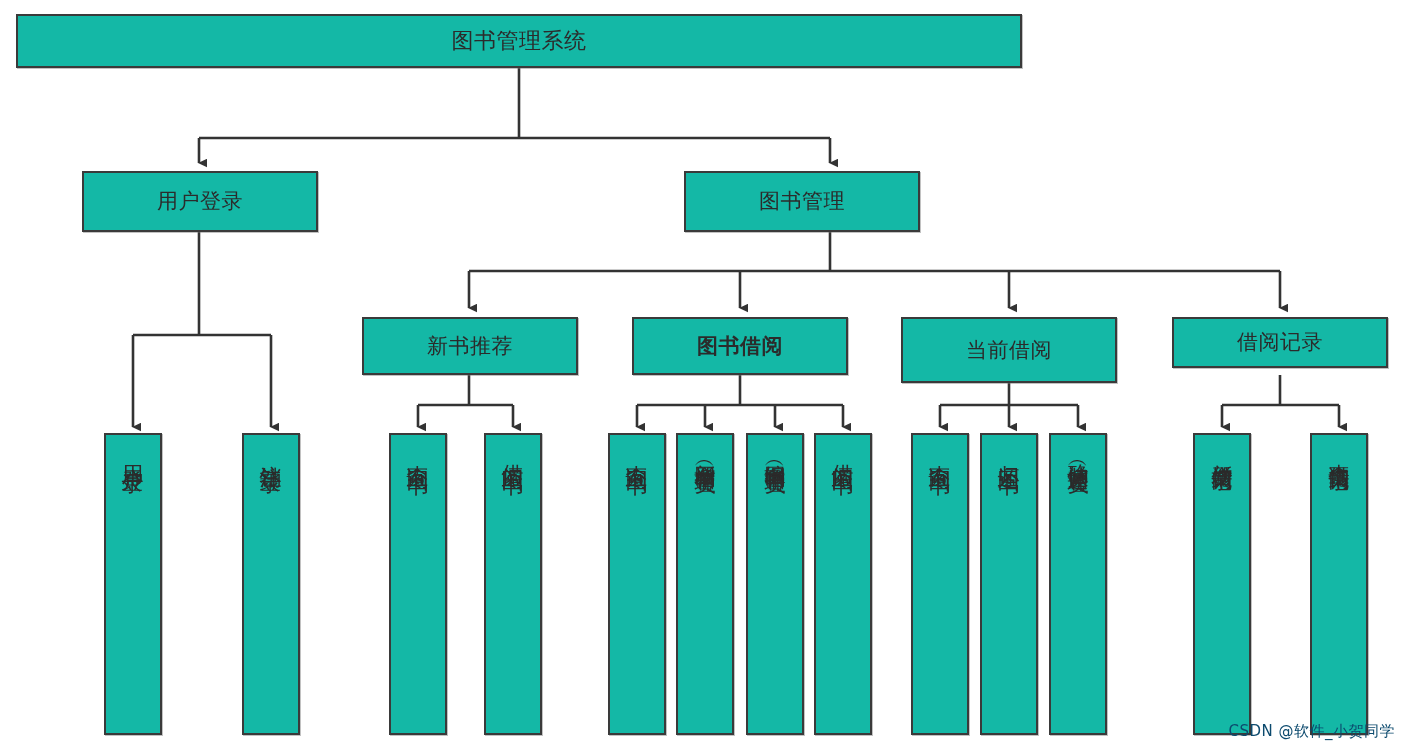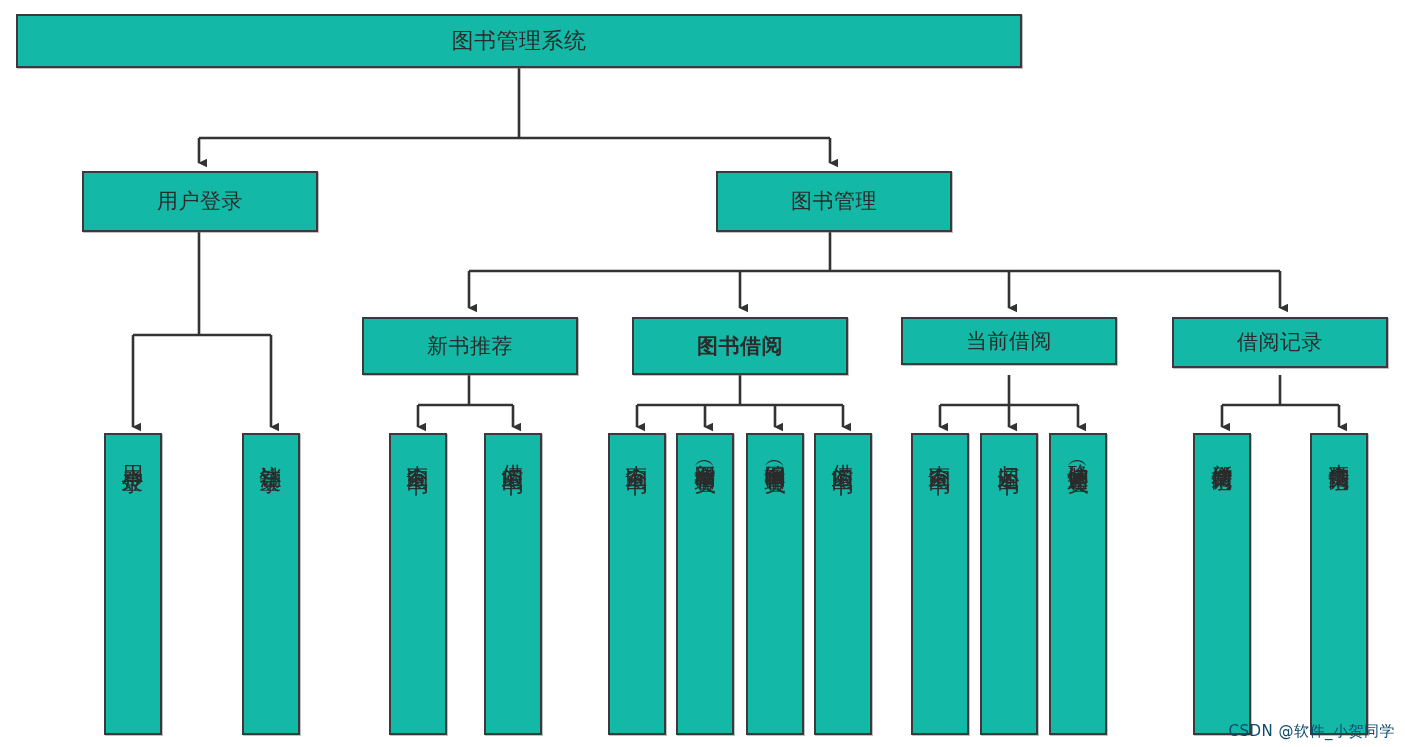--- a/index.html
+++ b/index.html
@@ -135,33 +135,33 @@
   </svg>
 
   <div class="node horiz root" style="left:16px; top:14px; width:1006px; height:54px;">
     <span class="label">图书管理系统</span>
   </div>
 
   <div class="node horiz" style="left:82px; top:171px; width:236px; height:61px;">
     <span class="label">用户登录</span>
   </div>
 
-  <div class="node horiz" style="left:716px; top:171px; width:236px; height:61px;">
+  <div class="node horiz" style="left:684px; top:171px; width:236px; height:61px;">
     <span class="label">图书管理</span>
   </div>
 
   <div class="node horiz" style="left:362px; top:317px; width:216px; height:58px;">
     <span class="label">新书推荐</span>
   </div>
 
   <div class="node horiz" style="left:632px; top:317px; width:216px; height:58px;font-weight:bold;">
     <span class="label">图书借阅</span>
   </div>
 
-  <div class="node horiz" style="left:901px; top:317px; width:216px; height:48px;">
+  <div class="node horiz" style="left:901px; top:317px; width:216px; height:66px;">
     <span class="label">当前借阅</span>
   </div>
 
   <div class="node horiz" style="left:1172px; top:317px; width:216px; height:51px;">
     <span class="label">借阅记录</span>
   </div>
 
   <div class="node vert" style="left:104px; top:433px; width:58px; height:302px;">
     <span class="label">用户登录</span>
   </div>

